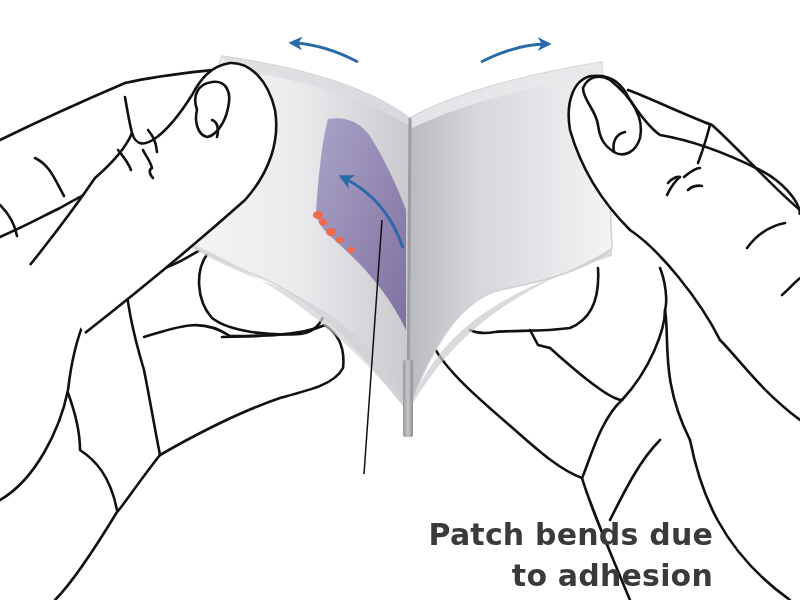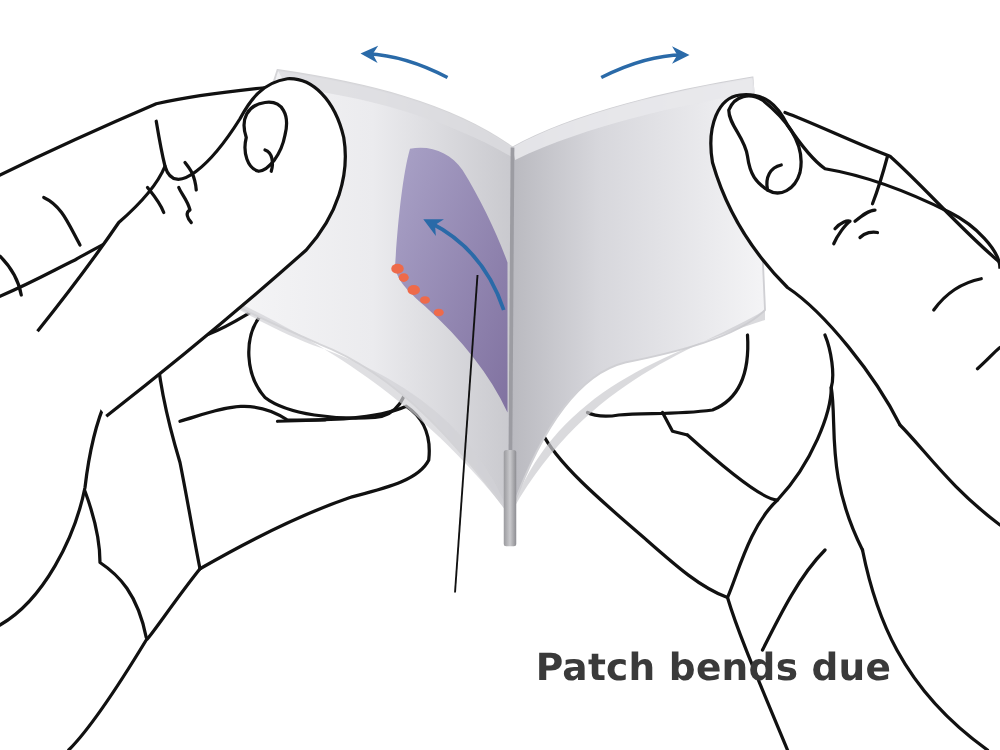--- a/index.html
+++ b/index.html
@@ -137,13 +137,14 @@
     <path class="hand-line" d="M782,295 C790,288 795,282 800,278"></path>
 
     <path class="hand-line" d="M720,340 C740,360 760,390 800,420"></path>
   </g>
 
   <line x1="382" y1="220" x2="364" y2="474" stroke="#111111" stroke-width="1.5"></line>
 </svg>
 
 <div class="caption">
   <span>Patch bends due</span>
+  <span>to adhesion</span>
 </div>
 
 </body></html>

